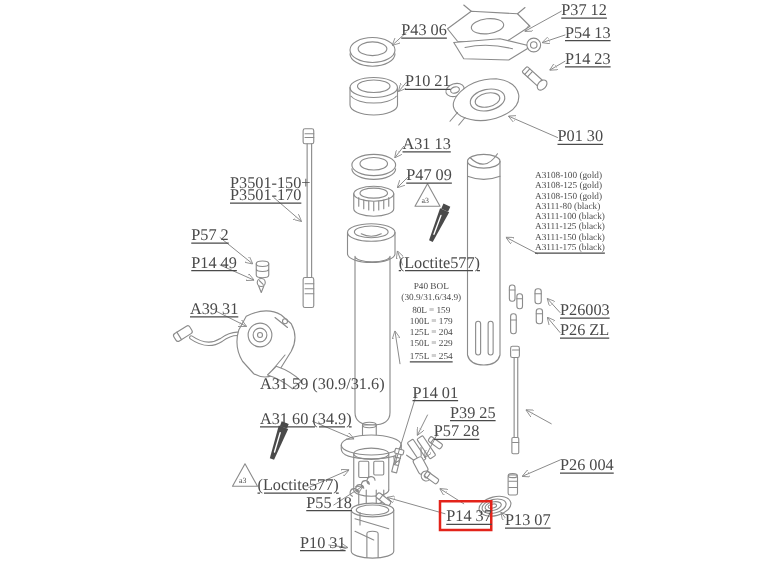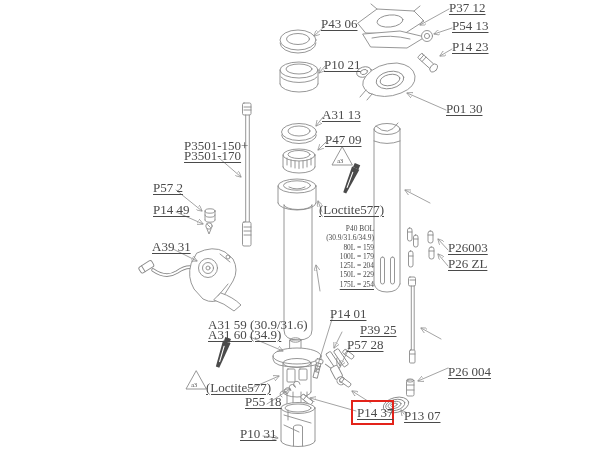--- a/index.html
+++ b/index.html
@@ -12,21 +12,21 @@
   #art .wl{stroke:#ffffff;stroke-width:1.1;}
   #art .cbl1{stroke-width:3.6;}
   #art .cbl2{stroke:#ffffff;stroke-width:1.8;}
   #art .ldr{stroke:#8b8b8b;stroke-width:.8;marker-end:url(#arr);}
   #art text{fill:#4a4a4a;stroke:none;font:6.3px "Liberation Serif",serif;}
   .lbl{position:absolute;font-size:13px;line-height:1.05;color:#4a4a4a;white-space:nowrap;}
   .sm{font-size:7.4px;}
   .u{text-decoration:underline;text-underline-offset:1.5px;}
   .col{display:flex;flex-direction:column;}
   .col span{display:block;height:8.3px;}
-  .p40col{width:58px;text-align:right;}
+  .p40col{width:58px;text-align:center;}
   .p40col span{height:9.3px;}
   .hl{position:absolute;left:351px;top:400px;width:43px;height:25px;
       border:2.5px solid #e3231a;box-sizing:border-box;}
 </style>
 </head>
 <body>
 
 <div class="stage">
 
 <svg id="art" width="610" height="450" viewBox="0 0 610 450">
@@ -293,39 +293,49 @@
 <span class="lbl u" style="left:324px;top:58px">P10 21</span>
 <span class="lbl u" style="left:446px;top:102px">P01 30</span>
 <span class="lbl u" style="left:322px;top:108px">A31 13</span>
 <span class="lbl u" style="left:325px;top:133px">P47 09</span>
 <span class="lbl" style="left:184px;top:139px">P3501-150+</span>
 <span class="lbl u" style="left:184px;top:149px">P3501-170</span>
 <span class="lbl u" style="left:153px;top:181px">P57 2</span>
 <span class="lbl u" style="left:153px;top:203px">P14 49</span>
 <span class="lbl u" style="left:152px;top:240px">A39 31</span>
 
+<div class="lbl sm col" style="left:428px;top:136px">
+  <span>A3108-100 (gold)</span>
+  <span>A3108-125 (gold)</span>
+  <span>A3108-150 (gold)</span>
+  <span>A3111-80 (black)</span>
+  <span>A3111-100 (black)</span>
+  <span>A3111-125 (black)</span>
+  <span>A3111-150 (black)</span>
+  <span class="u">A3111-175 (black)</span>
+</div>
 
 <span class="lbl u" style="left:319px;top:203px">(Loctite577)</span>
 
 <div class="lbl sm col p40col" style="left:316px;top:225px">
   <span>P40 BOL</span>
   <span>(30.9/31.6/34.9)</span>
   <span>80L = 159</span>
   <span>100L = 179</span>
   <span>125L = 204</span>
   <span>150L = 229</span>
   <span class="u">175L = 254</span>
 </div>
 
 <span class="lbl u" style="left:448px;top:241px">P26003</span>
 <span class="lbl u" style="left:448px;top:257px">P26 ZL</span>
 
 
 <span class="lbl u" style="left:448px;top:365px">P26 004</span>
-<span class="lbl" style="left:208px;top:318px">A31 59 (30.9/31.6)</span>
+<span class="lbl" style="left:208px;top:300px">A31 59 (30.9/31.6)</span>
 <span class="lbl u" style="left:208px;top:328px">A31 60 (34.9)</span>
 <span class="lbl u" style="left:330px;top:307px">P14 01</span>
 <span class="lbl u" style="left:360px;top:323px">P39 25</span>
 <span class="lbl u" style="left:347px;top:338px">P57 28</span>
 <span class="lbl u" style="left:206px;top:381px">(Loctite577)</span>
 <span class="lbl u" style="left:245px;top:395px">P55 18</span>
 <span class="lbl u" style="left:404px;top:409px">P13 07</span>
 <span class="lbl u" style="left:240px;top:427px">P10 31</span>
 
 <div class="hl"></div>

